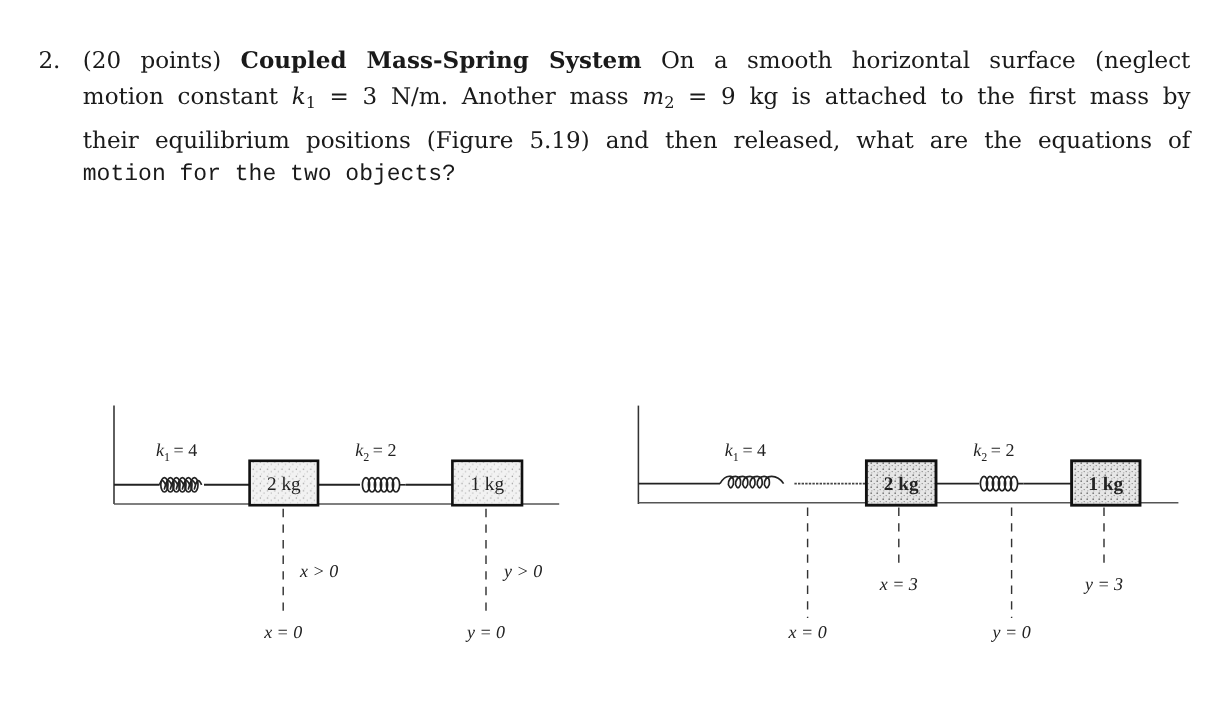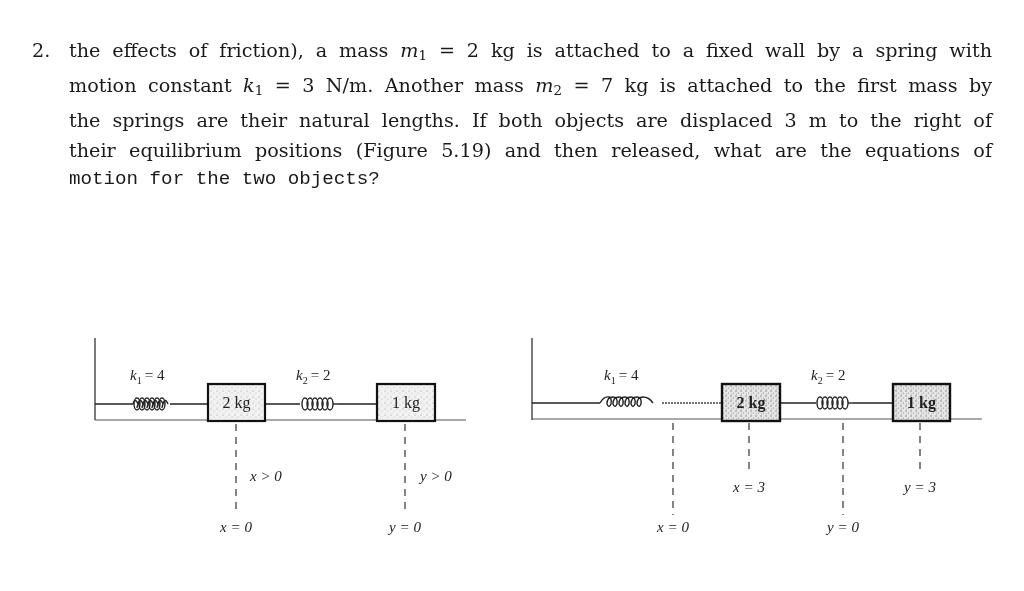--- a/index.html
+++ b/index.html
@@ -14,23 +14,22 @@
   sub { font-size: 0.7em; vertical-align: -0.25em; font-style: normal; }
   .fig { position: absolute; }
   svg text { font-family: "Liberation Serif", "DejaVu Serif", serif; fill: #222; }
 </style>
 </head>
 <body>
 
 <div class="problem">
   <span class="num">2.</span>
   <div class="body">
-    <span class="line"><span>the effects of friction), a mass </span><span class="math"><span>m</span><sub>1</sub></span><span> = 2 kg is attached to a fixed wall by a spring with</span></span>
-    <span class="line"><span>motion constant </span><span class="math"><span>k</span><sub>1</sub></span><span> = 3 N/m. Another mass </span><span class="math"><span>m</span><sub>2</sub></span><span> = 7 kg is attached to the first mass by</span></span>
-    <span class="line">the springs are their natural lengths. If both objects are displaced 3 m to the right of</span>
+    <span class="line"><span>(20 points)</span> <span class="bold">Coupled Mass-Spring System</span> <span>On a smooth horizontal surface (neglect</span></span>
+    <span class="line"><span>motion constant </span><span class="math"><span>k</span><sub>1</sub></span><span> = 3 N/m. Another mass </span><span class="math"><span>m</span><sub>2</sub></span><span> = 9 kg is attached to the first mass by</span></span>
     <span class="line">their equilibrium positions (Figure 5.19) and then released, what are the equations of</span>
     <span class="line last">motion for the two objects?</span>
   </div>
 </div>
 
 <svg class="fig" style="left:0;top:0" width="520" height="591">
   <defs>
     <pattern id="speckle" width="6" height="6" patternUnits="userSpaceOnUse">
       <rect width="6" height="6" fill="#f2f2f2"></rect>
       <circle cx="1" cy="1" r="0.6" fill="#999"></circle>

